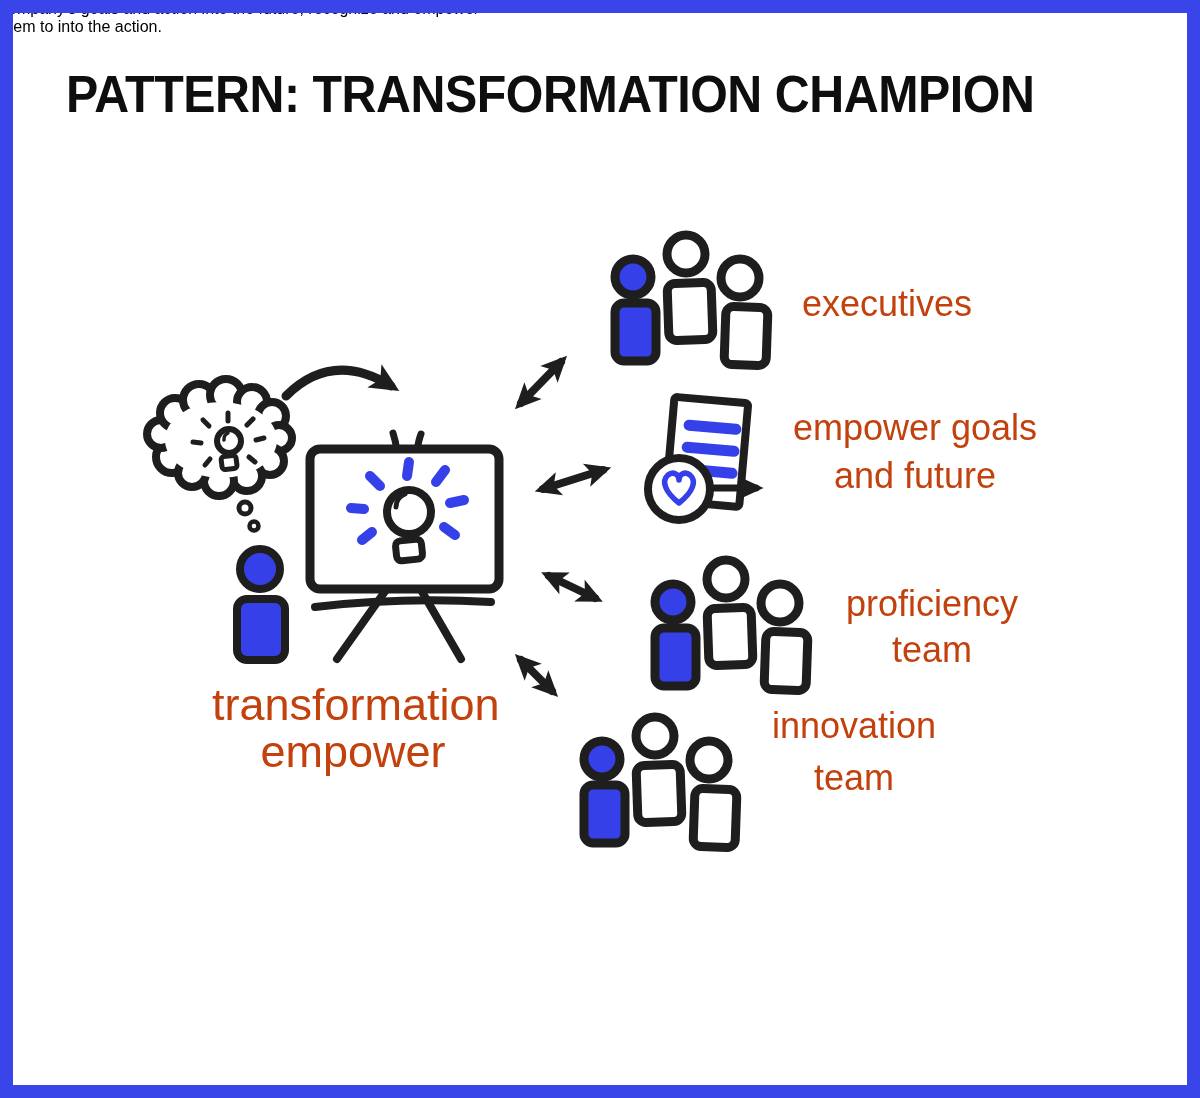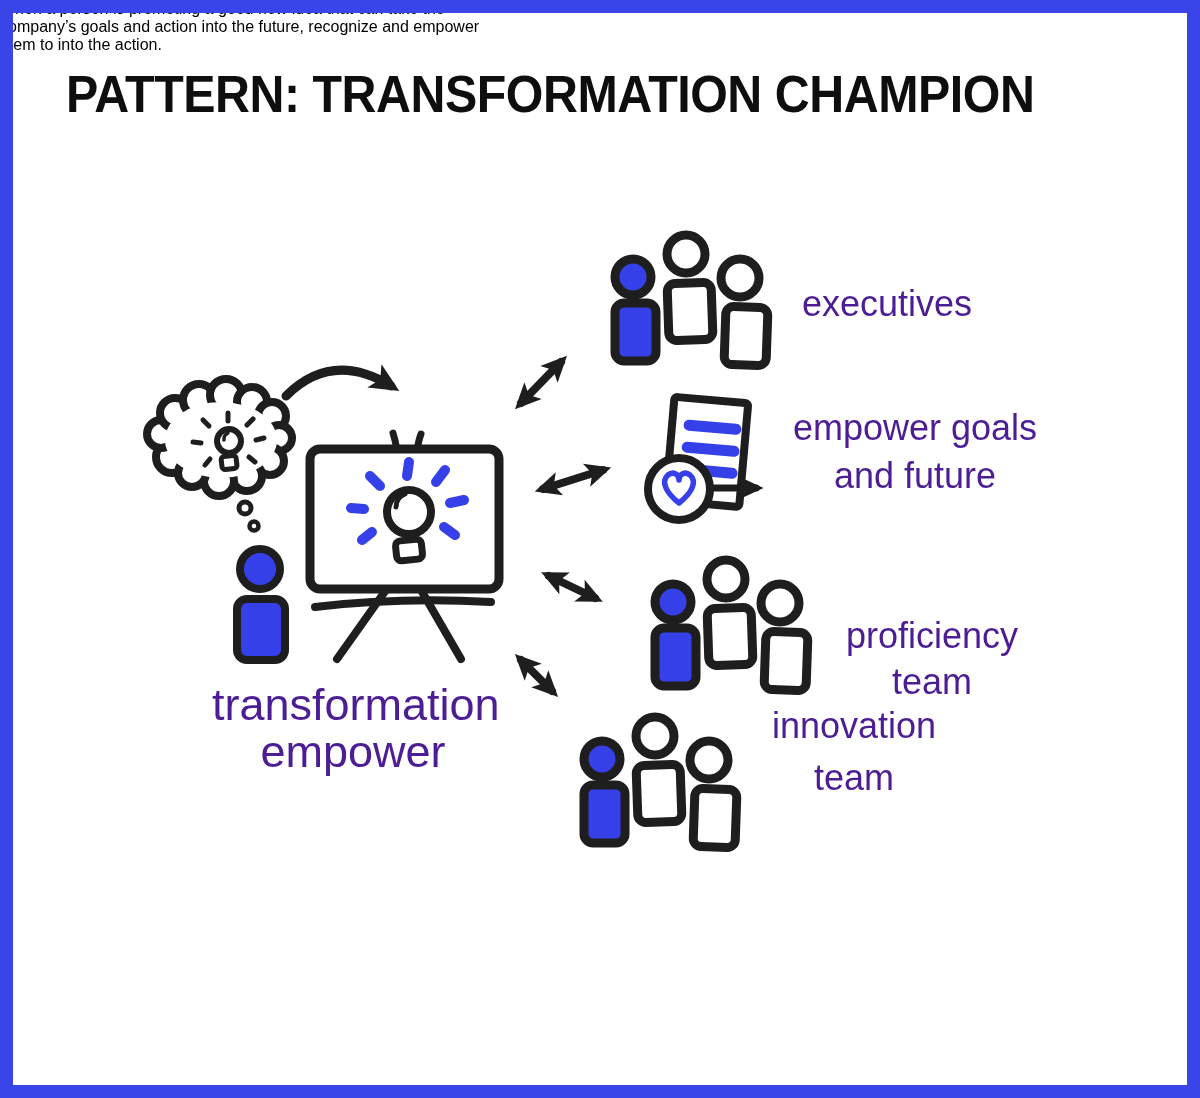--- a/index.html
+++ b/index.html
@@ -20,28 +20,28 @@
     transform:scaleX(0.93);transform-origin:left top;
   }
   svg.diagram{position:absolute;left:0;top:0;}
   .s-ink{stroke:var(--ink);}
   .s-blue{stroke:var(--accent-blue);}
   .f-white{fill:#ffffff;}
   .f-blue{fill:var(--accent-blue);}
   .f-ink{fill:var(--ink);}
   .f-none{fill:none;}
   .dlabel{
-    position:absolute;text-align:center;color:#4c1d95;
+    position:absolute;text-align:center;color:#c2410c;
     font-size:36px;line-height:47px;letter-spacing:0px;
   }
   .dlabel div{white-space:nowrap;}
   #label-champion{left:212px;top:681px;width:282px;font-size:45px;line-height:47px;}
   #label-executives{left:788px;top:280px;width:198px;}
   #label-goals{left:772px;top:404px;width:286px;line-height:48px;}
-  #label-proficiency{left:826px;top:581px;width:212px;line-height:46px;margin-top:32px;}
+  #label-proficiency{left:826px;top:581px;width:212px;line-height:46px;}
   #label-innovation{left:750px;top:700px;width:208px;line-height:52px;}
   .desc{
     position:absolute;left:70px;top:925px;margin:0;
     font-size:37px;line-height:45px;color:#0e0e0e;
     transform:scaleX(0.875);transform-origin:left top;
   }
 </style>
 </head>
 <body>
 
@@ -167,19 +167,18 @@
     <div>proficiency</div>
     <div>team</div>
   </div>
   <div class="dlabel" id="label-innovation">
     <div>innovation</div>
     <div>team</div>
   </div>
 
   <p class="desc">
     </p>
-    <div>When a person is promoting a good new idea that can take the</div>
     <div>company’s goals and action into the future, recognize and empower</div>
     <div>them to into the action.</div>
   <p></p>
 
   <div id="frame"></div>
 </div>
 
 </body></html>

